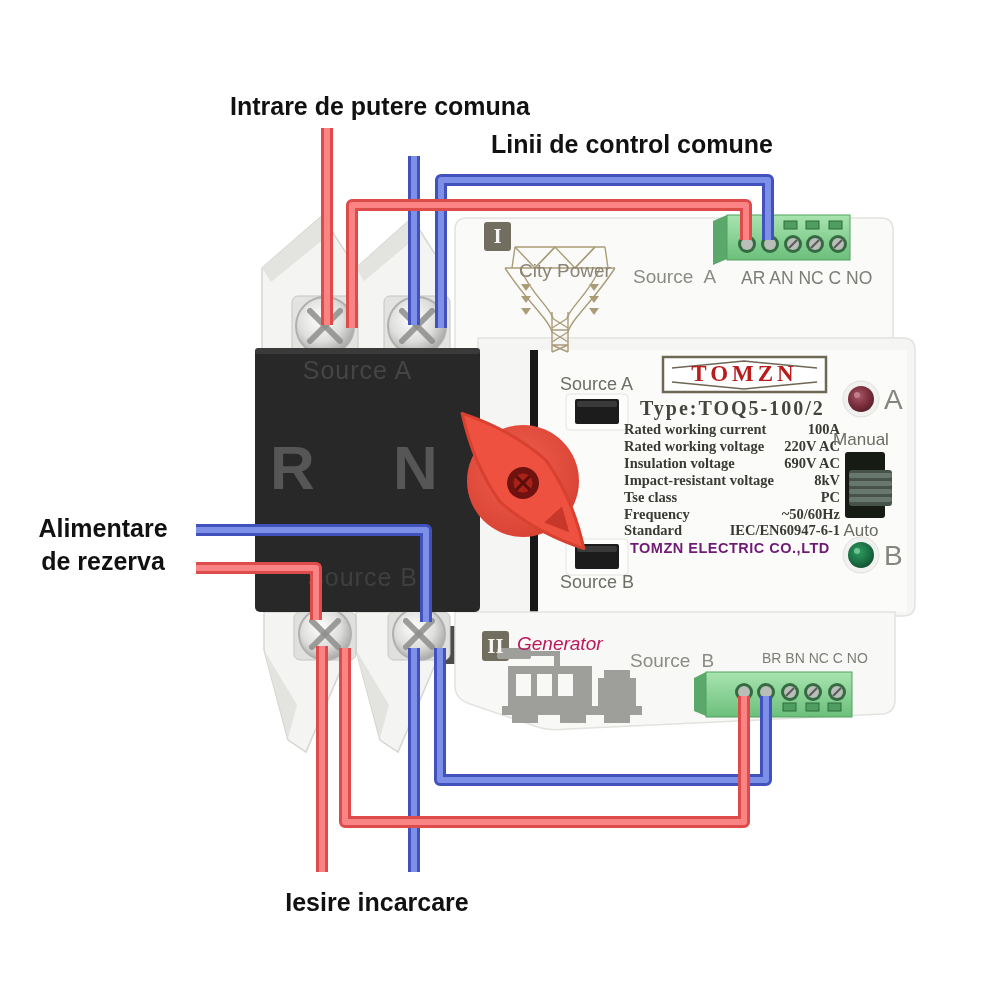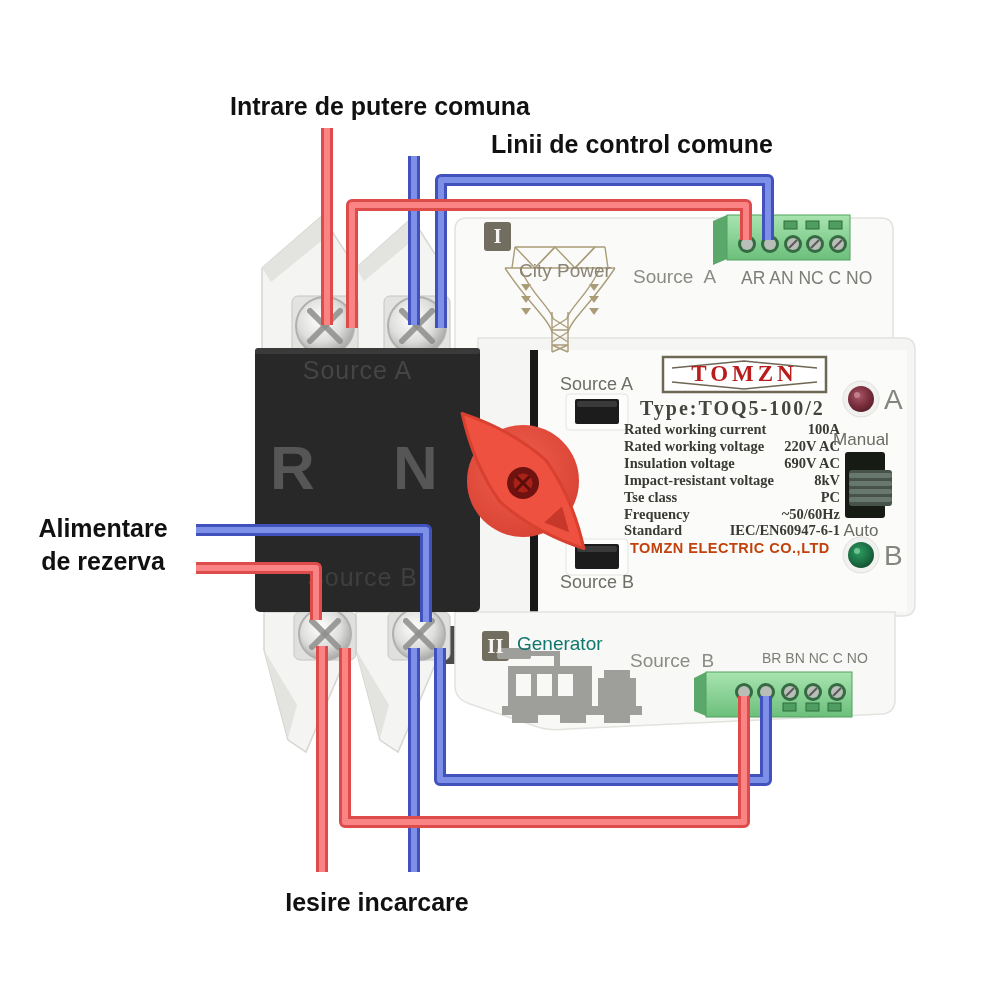--- a/index.html
+++ b/index.html
@@ -245,21 +245,21 @@
 <div class="txt annot center" style="left:20px;top:514px;width:166px;">Alimentare</div>
 <div class="txt annot center" style="left:20px;top:547px;width:166px;">de rezerva</div>
 <div class="txt annot center" style="left:272px;top:888px;width:210px;">Iesire incarcare</div>
 
 <div class="txt badge-num center" style="left:484px;top:224px;width:27px;font-size:21px;">I</div>
 <div class="txt badge-num center" style="left:482px;top:634px;width:27px;font-size:21px;">II</div>
 
 <div class="txt" style="left:519px;top:224px;font-size:19px;color:#8b8476;margin-top:36px;">City Power</div>
 <div class="txt gray" style="left:633px;top:266px;font-size:19px;word-spacing:6px;">Source A</div>
 <div class="txt" style="left:741px;top:268px;font-size:17.5px;color:#7d7d78;">AR AN NC C NO</div>
-<div class="txt" style="left:517px;top:633px;font-size:19px;color:#0f766e;">Generator</div>
+<div class="txt" style="left:517px;top:633px;font-size:19px;color:#be185d;font-style:italic;">Generator</div>
 <div class="txt gray" style="left:630px;top:650px;font-size:19px;word-spacing:6px;">Source B</div>
 <div class="txt" style="left:762px;top:650px;font-size:14px;color:#7d7d78;">BR BN NC C NO</div>
 
 <div class="txt block-label center" style="left:275px;top:356px;width:165px;">Source A</div>
 <div class="txt pole" style="left:270px;top:432px;">R</div>
 <div class="txt pole" style="left:393px;top:432px;">N</div>
 <div class="txt block-label center" style="left:280px;top:563px;width:165px;color:#3f3f3f;">Source B</div>
 
 <div class="txt" style="left:560px;top:374px;font-size:18px;color:#6e6e68;">Source A</div>
 <div class="txt serif center" style="left:663px;top:361px;width:163px;font-size:23px;font-weight:700;letter-spacing:4px;color:#b91c1c;">TOMZN</div>
@@ -287,21 +287,21 @@
       </div>
       <div class="spec-row">
         <span>Frequency</span>
         <span>~50/60Hz</span>
       </div>
       <div class="spec-row">
         <span>Standard</span>
         <span>IEC/EN60947-6-1</span>
       </div>
     </div>
-<div class="txt" style="left:630px;top:540px;width:216px;font-size:14.5px;font-weight:700;letter-spacing:0.5px;color:#c2410c;">TOMZN ELECTRIC CO.,LTD</div>
+<div class="txt" style="left:630px;top:540px;width:216px;font-size:14.5px;font-weight:700;letter-spacing:0.5px;color:#701a75;">TOMZN ELECTRIC CO.,LTD</div>
 <div class="txt" style="left:560px;top:572px;font-size:18px;color:#6e6e68;">Source B</div>
 
 <div class="txt" style="left:884px;top:384px;font-size:28px;color:#85857f;">A</div>
 <div class="txt center" style="left:830px;top:430px;width:62px;font-size:17px;color:#6b6b64;">Manual</div>
 <div class="txt center" style="left:834px;top:521px;width:54px;font-size:17px;color:#6b6b64;">Auto</div>
 <div class="txt" style="left:884px;top:540px;font-size:28px;color:#85857f;">B</div>
 
 <svg id="wire-art" width="1000" height="1000" viewBox="0 0 1000 1000">
   <g fill="none" stroke-linejoin="round">
 

